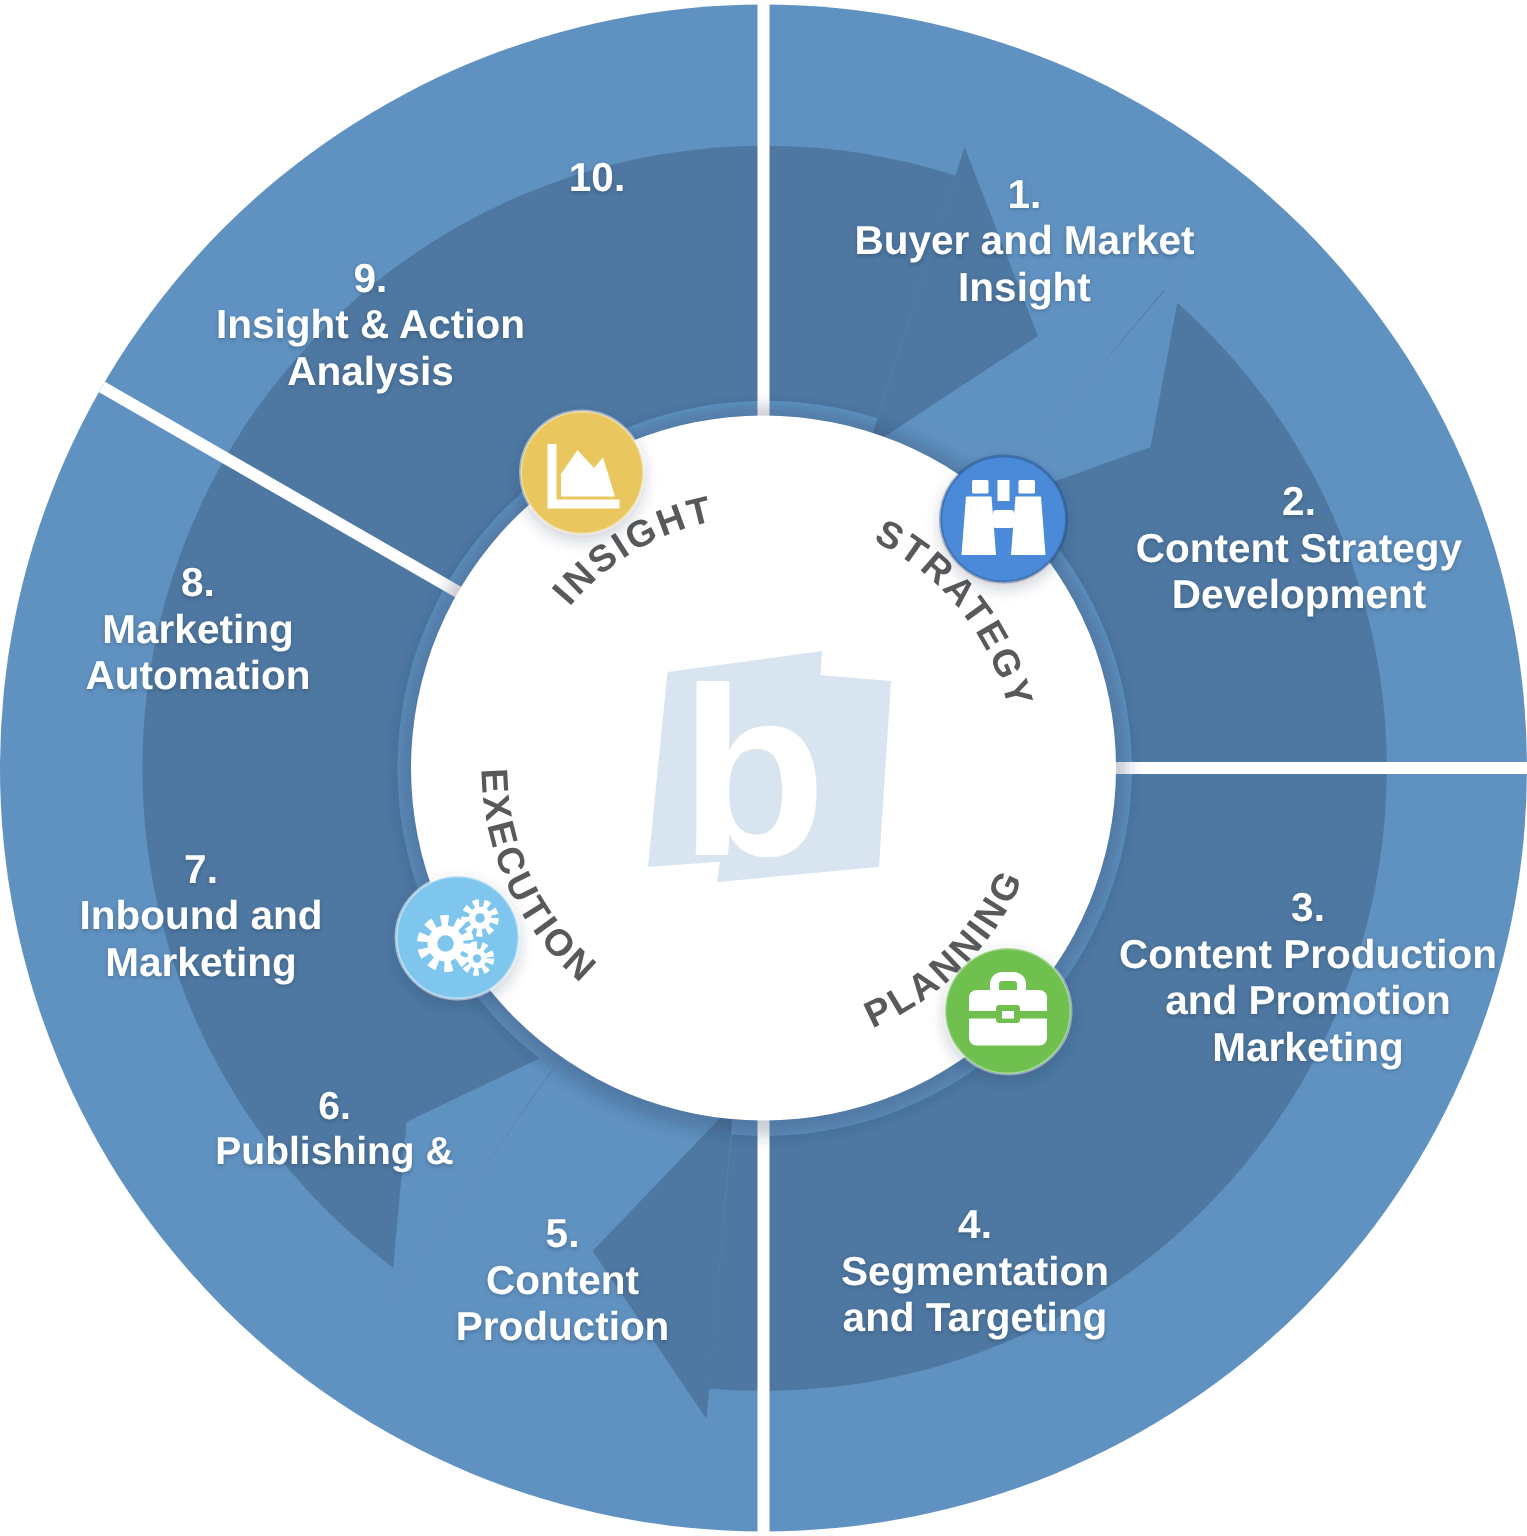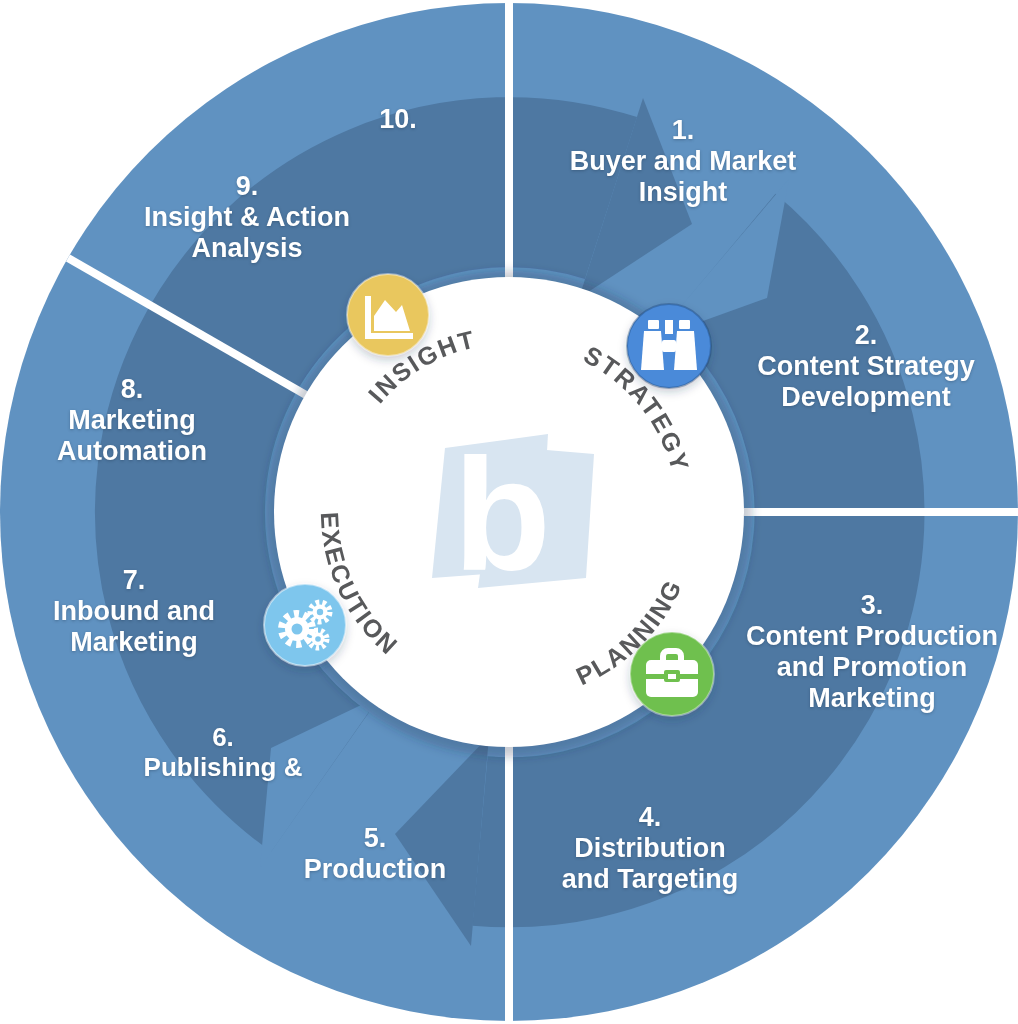--- a/index.html
+++ b/index.html
@@ -126,25 +126,26 @@
     <div>Development</div>
   </div>
   <div class="seg" style="left:872px;top:652px;">
     <div>3.</div>
     <div>Content Production</div>
     <div>and Promotion</div>
     <div>Marketing</div>
   </div>
   <div class="seg" style="left:650px;top:848px;">
     <div>4.</div>
-    <div>Distribution</div>
+    <div>Segmentation</div>
     <div>and Targeting</div>
   </div>
   <div class="seg" style="left:375px;top:854px;">
     <div>5.</div>
+    <div>Content</div>
     <div>Production</div>
   </div>
   <div class="seg" style="left:223px;top:752px;font-size:26px;line-height:30px;">
     <div>6.</div>
     <div>Publishing &amp;</div>
   </div>
   <div class="seg" style="left:134px;top:611px;">
     <div>7.</div>
     <div>Inbound and</div>
     <div>Marketing</div>

